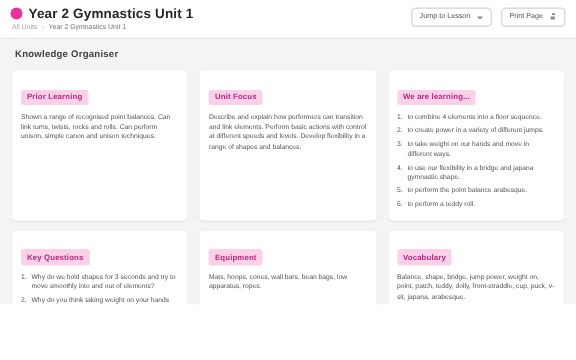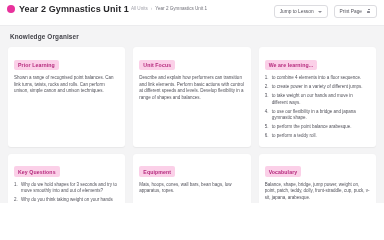--- a/index.html
+++ b/index.html
@@ -22,21 +22,21 @@
     padding: 4px 7px 3px 7px;
     display: flex;
     align-items: flex-start;
     justify-content: space-between;
     border-bottom: 1px solid #ececee;
     height: 26px;
     box-sizing: border-box;
   }
   .title-block {
     display: flex;
-    flex-direction: row;
+    flex-direction: column;
     gap: 1px;
   }
   .title-row {
     display: flex;
     align-items: center;
     gap: 4px;
   }
   .unit-dot {
     width: 8px;
     height: 8px;

